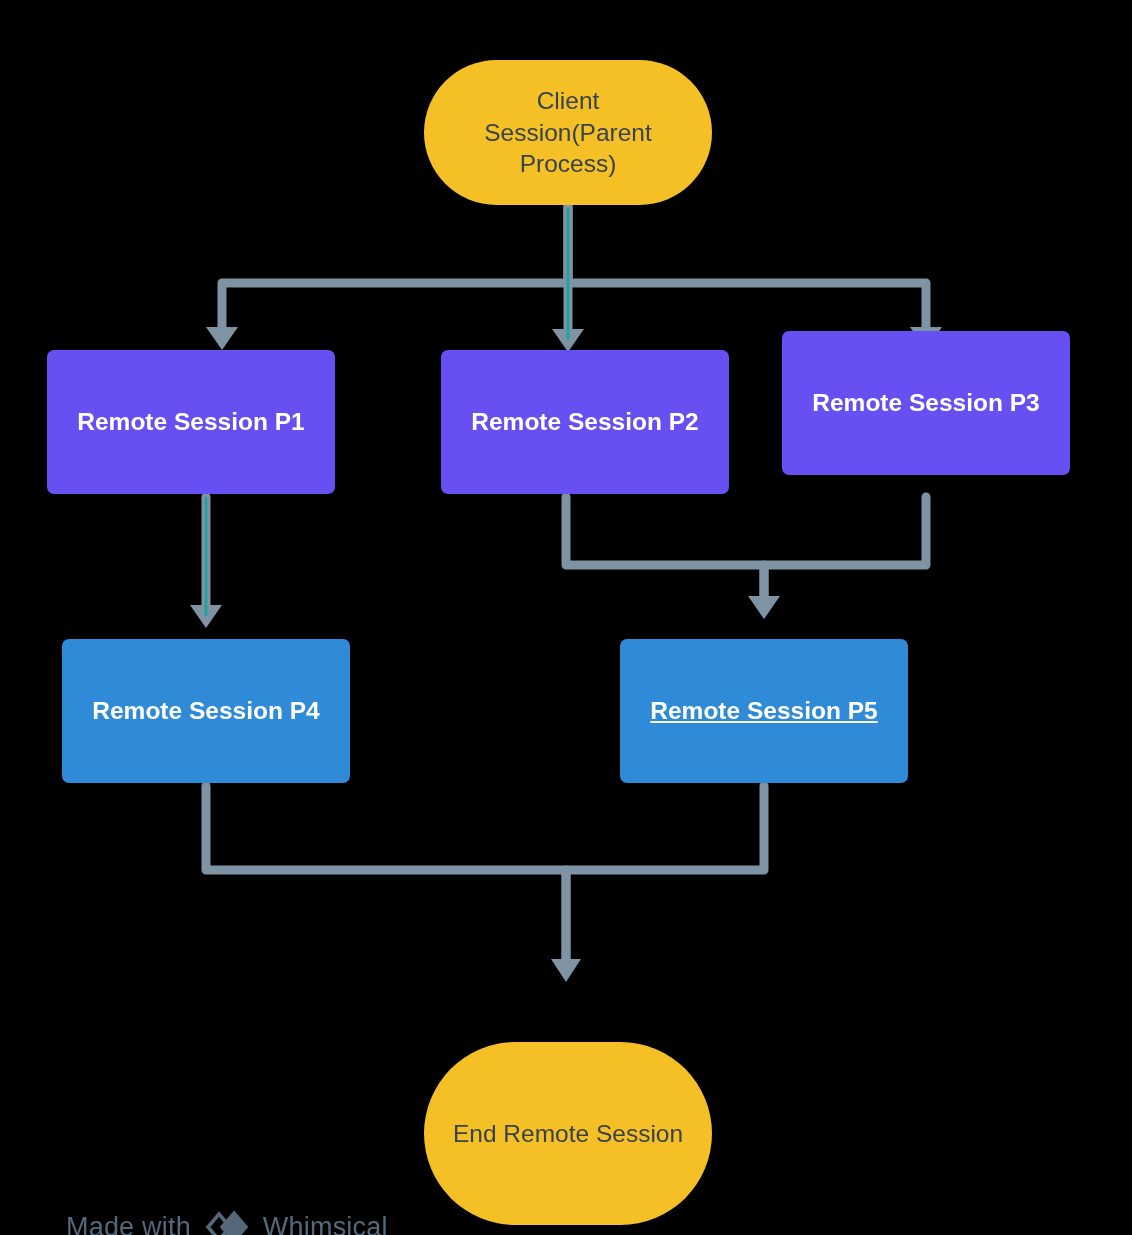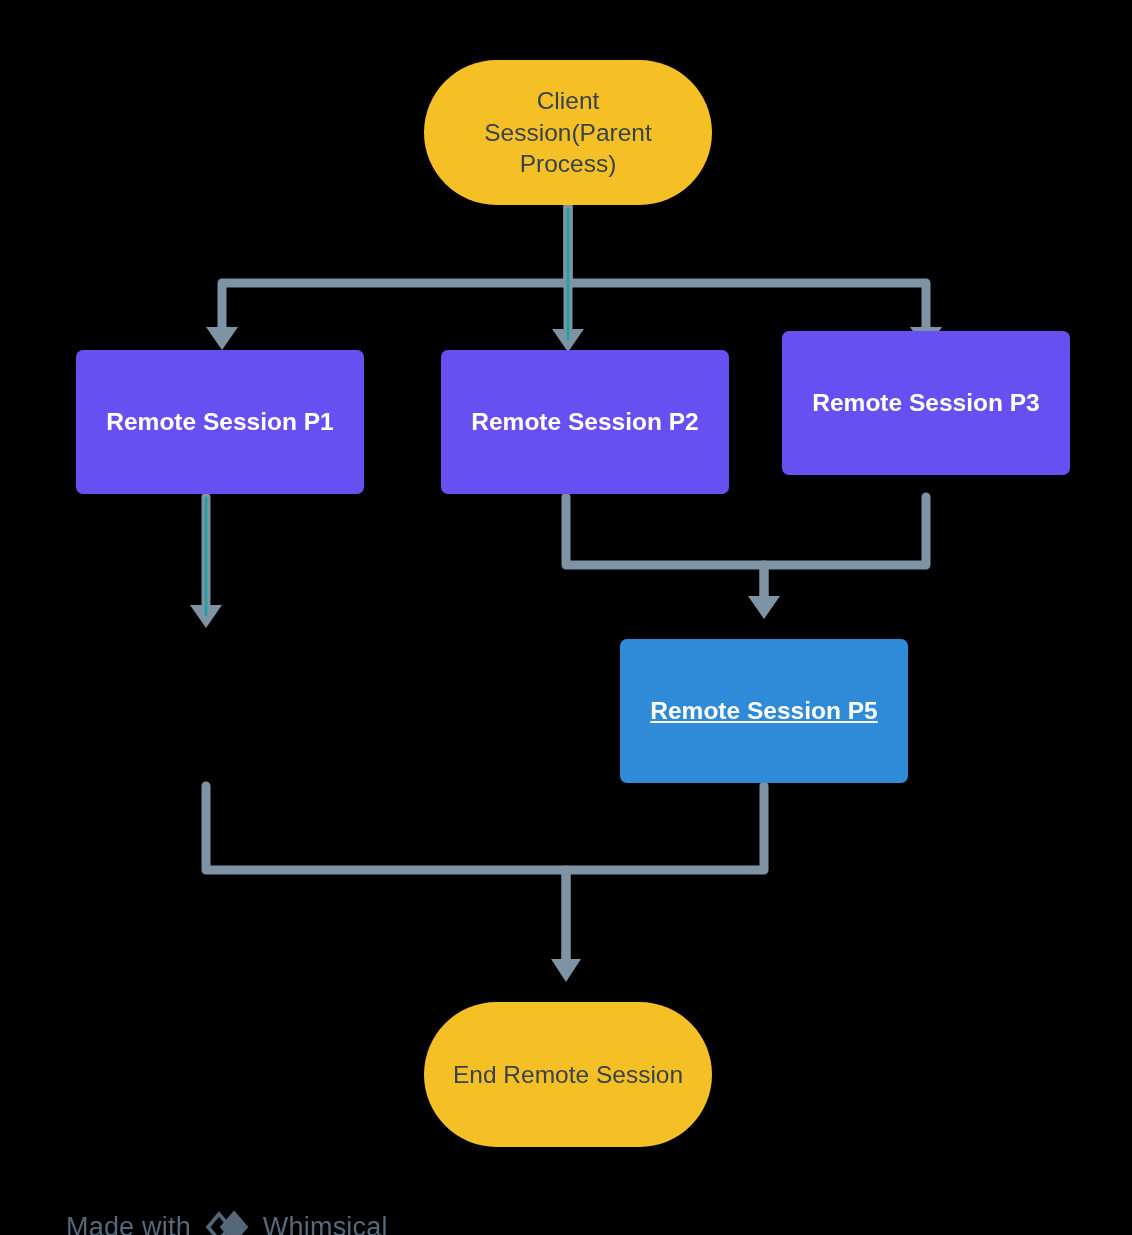--- a/index.html
+++ b/index.html
@@ -128,38 +128,41 @@
 
     <g>
       <path d="M 764 786 L 764 870 L 566 870 L 566 960" fill="none" stroke="#7e94a4" stroke-width="9" stroke-linecap="round" stroke-linejoin="round"></path>
     </g>
   </svg>
 
   <div class="node node-terminal" style="left:424px; top:60px; width:288px; height:145px;">
     <span class="node-label">Client Session(Parent Process)</span>
   </div>
 
-  <div class="node node-process node-purple" style="left:76px; top:350px; width:288px; height:144px;">
+  <div class="node node-process node-purple" style="left:47px; top:350px; width:288px; height:144px;">
     <span class="node-label">Remote Session P1</span>
   </div>
 
   <div class="node node-process node-purple" style="left:422px; top:350px; width:288px; height:144px;margin-left:19px;">
     <span class="node-label">Remote Session P2</span>
   </div>
 
   <div class="node node-process node-purple" style="left:782px; top:331px; width:288px; height:144px;align-items:center;">
     <span class="node-label">Remote Session P3</span>
   </div>
 
+  <div class="node node-process node-blue" style="left:62px; top:639px; width:288px; height:144px;">
+    <span class="node-label">Remote Session P4</span>
+  </div>
 
   <div class="node node-process node-blue" style="left:620px; top:639px; width:288px; height:144px;text-decoration:underline;">
     <span class="node-label">Remote Session P5</span>
   </div>
 
-  <div class="node node-terminal" style="left:424px; top:1002px; width:288px; height:145px;">
+  <div class="node node-terminal" style="left:424px; top:1042px; width:288px; height:183px;">
     <span class="node-label">End Remote Session</span>
   </div>
 
   <div class="watermark">
     <span class="wm-text">Made with</span>
     <span class="wm-logo">
       <svg width="44" height="34" viewBox="0 0 44 34" aria-hidden="true">
         <path d="M 14 4 L 25 17 L 14 30 L 3 17 Z" fill="none" stroke="#55687a" stroke-width="3.6" stroke-linejoin="miter"></path>
         <path d="M 29 2 L 42 17 L 29 32 L 16 17 Z" fill="#55687a" stroke="#55687a" stroke-width="2" stroke-linejoin="miter"></path>
       </svg>

